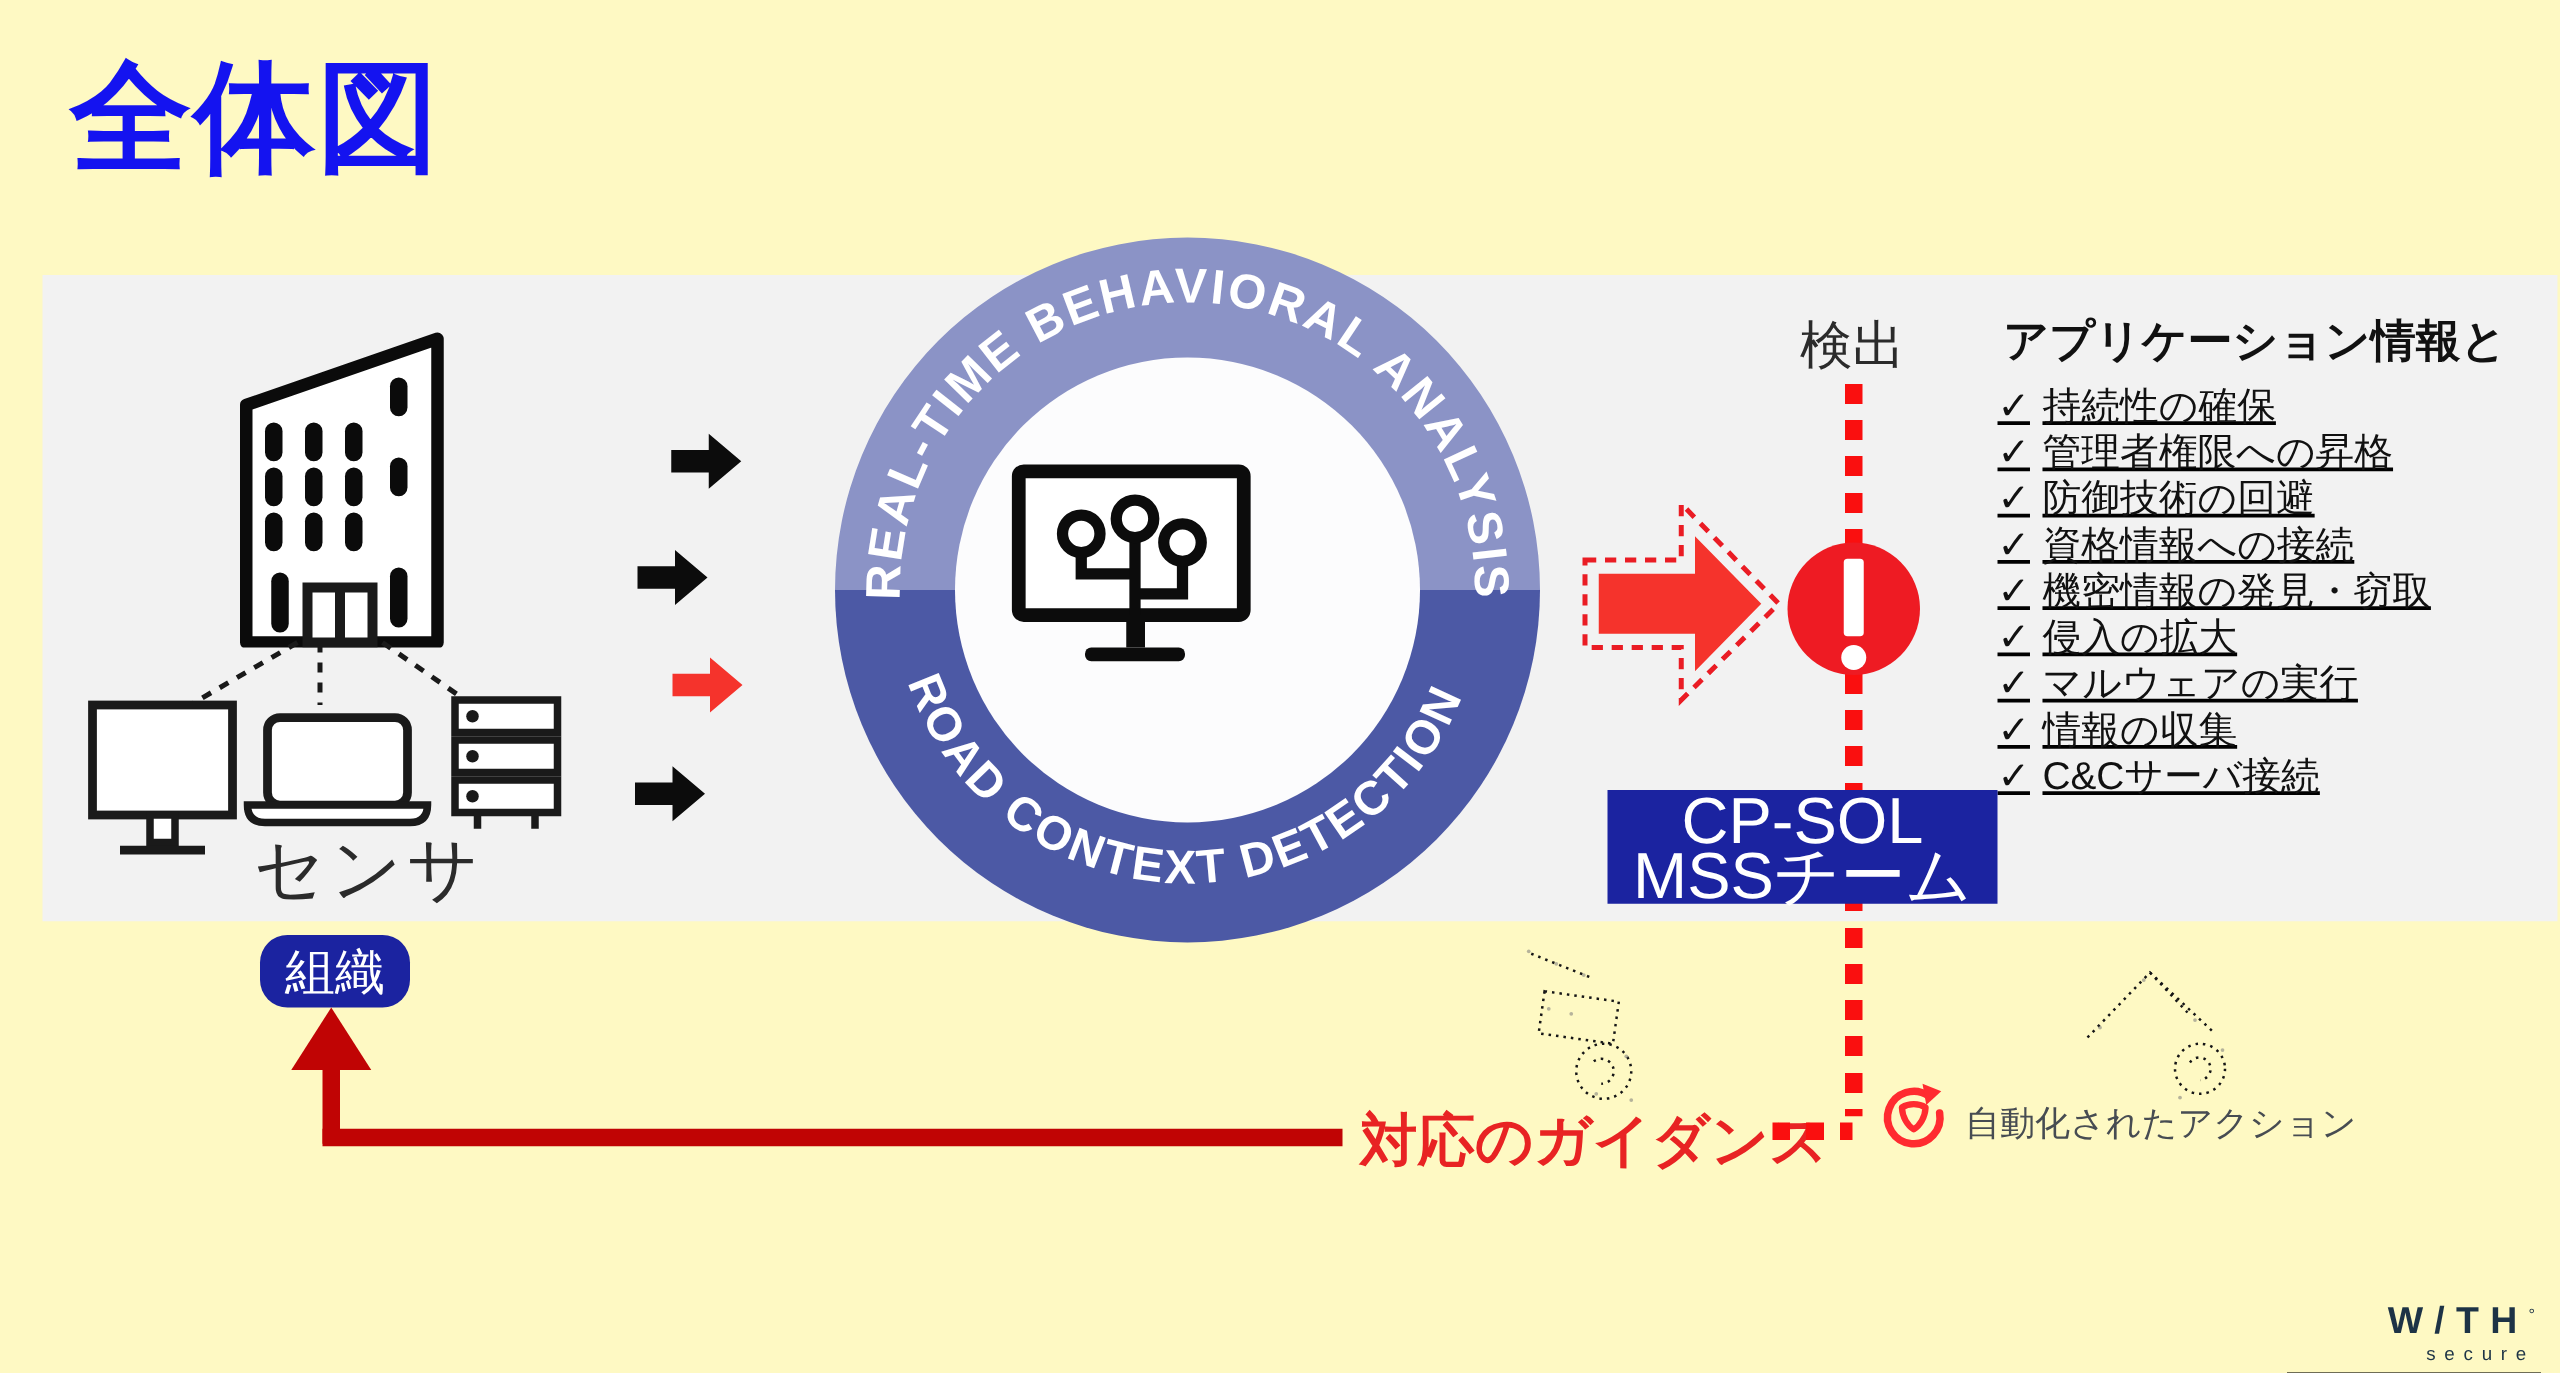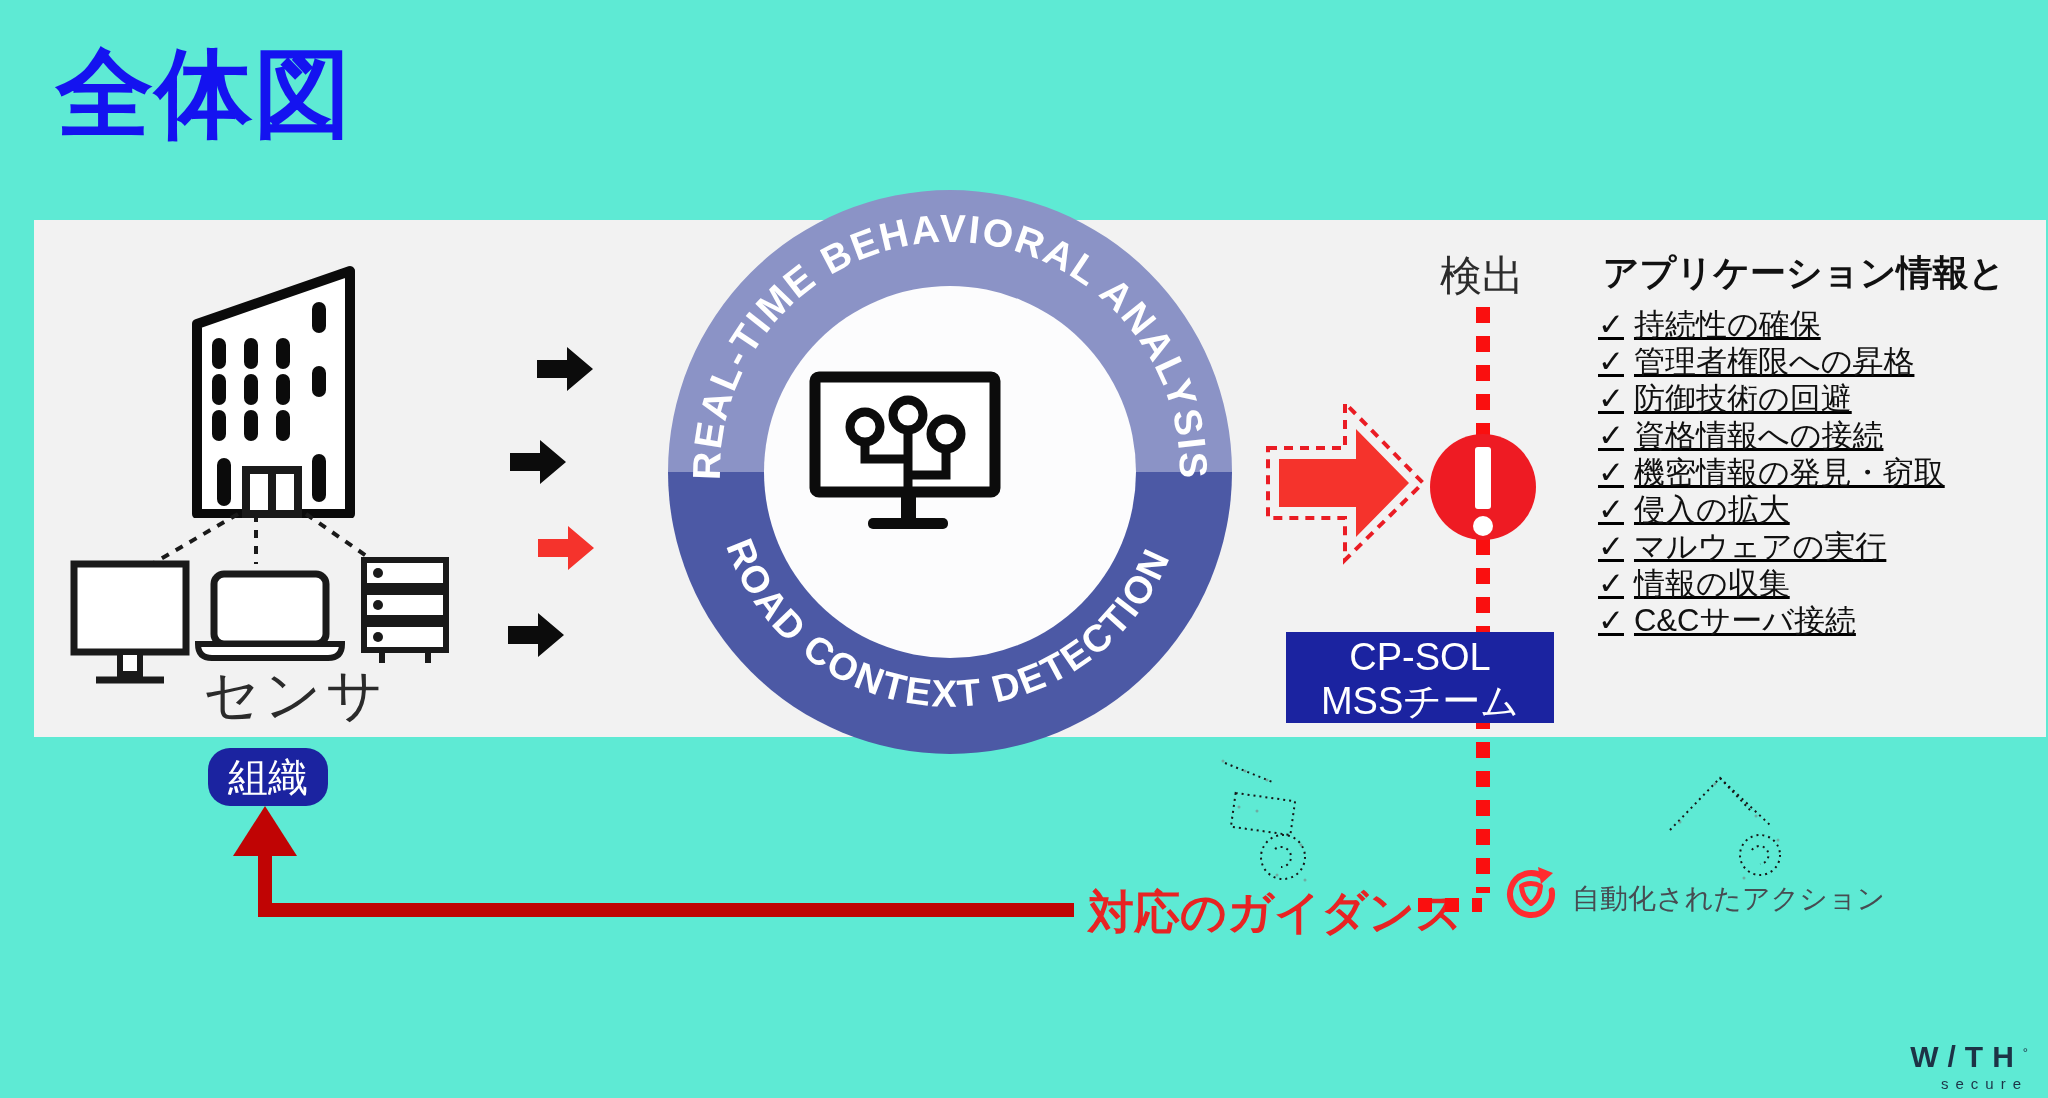--- a/index.html
+++ b/index.html
@@ -1,16 +1,16 @@
 <!DOCTYPE html>
 <html><head>
 <meta charset="utf-8">
 <style>
   html,body{margin:0;padding:0;background:#000;}
-  #stage{position:relative;width:2048px;height:1098px;background:#5eead4;overflow:hidden;
+  #stage{position:relative;width:2048px;height:1098px;background:#fef9c3;overflow:hidden;
          font-family:"Liberation Sans","DejaVu Sans",sans-serif;}
   .abs{position:absolute;}
   .noselect{user-select:none;}
 
   #page-title{left:56px;top:30px;font-size:97px;font-weight:bold;color:#1413f0;letter-spacing:2px;}
 
   #band{left:34px;top:220px;width:2012px;height:517px;background:#f2f2f2;}
 
   .jp-label{color:#2b2b2b;}
   #event-label{left:512px;top:248px;font-size:42px;}
@@ -26,22 +26,22 @@
   
   #detect-dashed-line{left:1476px;top:307px;width:14px;height:586px;
     background:repeating-linear-gradient(to bottom,#fa0f0f 0 16px,transparent 16px 29px);}
 
   
   #alert-circle{left:1430px;top:434px;width:106px;height:106px;border-radius:50%;background:#ee1b23;}
   #alert-bar{left:45px;top:13px;width:16px;height:62px;background:#fff;border-radius:3px;}
   #alert-dot{left:43px;top:82px;width:20px;height:20px;background:#fff;border-radius:50%;}
 
   
-  #mss-box{left:1286px;top:632px;width:268px;height:91px;background:#1b23a0;color:#fff;
-    text-align:center;font-size:38px;line-height:44px;padding-top:3px;box-sizing:border-box;}
+  #mss-box{left:1286px;top:632px;width:312px;height:91px;background:#1b23a0;color:#fff;
+    text-align:center;font-size:52px;line-height:44px;padding-top:3px;box-sizing:border-box;}
 
   
   #org-box{left:208px;top:748px;width:120px;height:58px;background:#1b23a0;color:#fff;
     display:flex;align-items:center;justify-content:center;font-size:40px;border-radius:22px;}
 
   
   #elbow-head{left:233px;top:806px;width:0;height:0;
     border-left:32px solid transparent;border-right:32px solid transparent;border-bottom:50px solid #c00404;}
   #elbow-v{left:258px;top:852px;width:14px;height:63px;background:#c00404;}
   #elbow-h{left:258px;top:903px;width:816px;height:14px;background:#c00404;}

